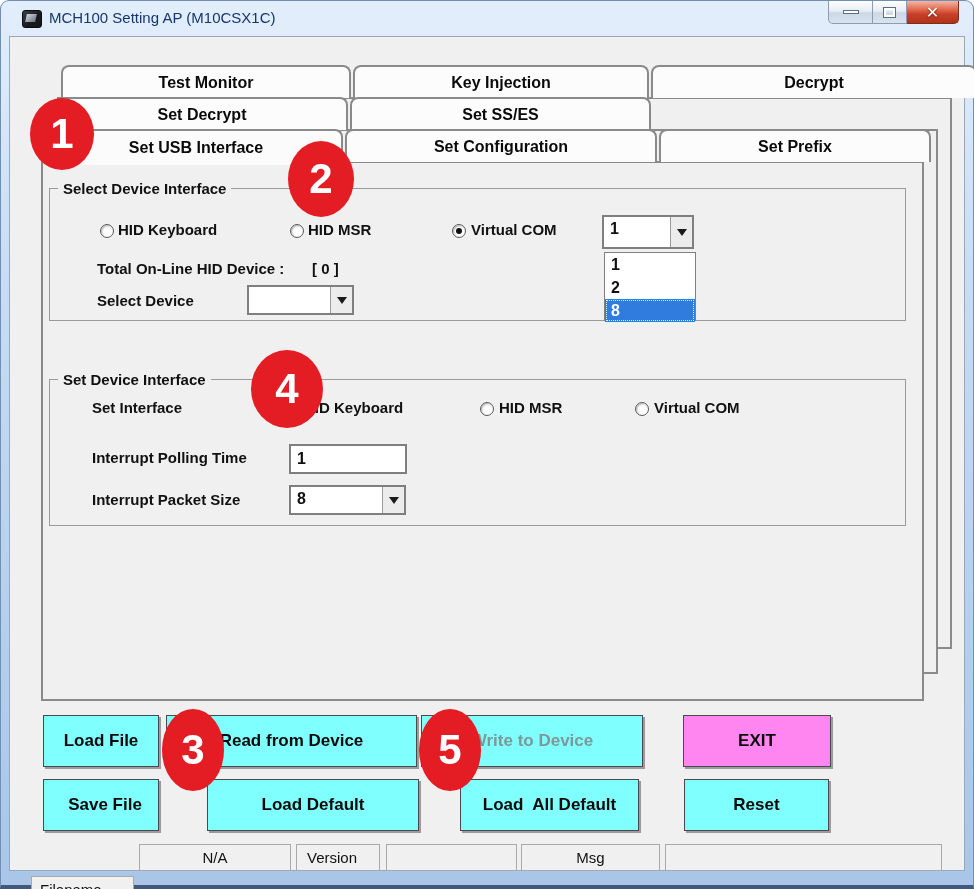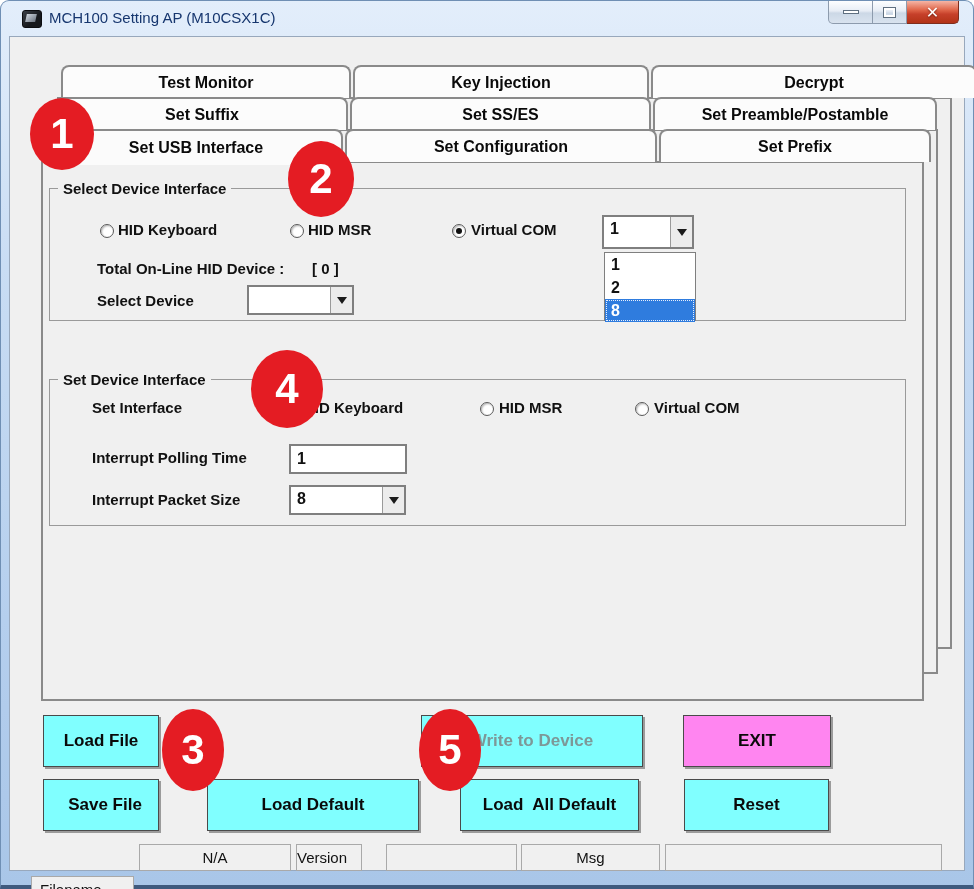--- a/index.html
+++ b/index.html
@@ -86,21 +86,21 @@
   #btn-save-file { left:42px; top:778px; width:116px; height:52px;padding-left:8px; }
   #btn-load-default { left:206px; top:778px; width:212px; height:52px; }
   #btn-load-all-default { left:459px; top:778px; width:179px; height:52px; }
   #btn-reset { left:683px; top:778px; width:145px; height:52px; }
 
   
   .spanel { position:absolute; top:843px; height:27px; background:#f0f0f0; border:1px solid #a9a9a9;
     font-size:15px; color:#111; display:flex; align-items:center; z-index:8; }
   #sp-filename { left:30px; width:103px; padding-left:8px;margin-top:32px; }
   #sp-filename-val { left:138px; width:152px; justify-content:center; }
-  #sp-version { left:295px; width:66px; }
+  #sp-version { left:295px; width:84px; padding-left:10px; }
   #sp-version-val { left:385px; width:131px; }
   #sp-msg { left:520px; width:139px; justify-content:center; }
   #sp-msg-val { left:664px; width:277px; }
 
   
   .ann { position:absolute; border-radius:50%; background:#e41c23; color:#fff; font-weight:bold;
     font-size:42px; display:flex; align-items:center; justify-content:center; z-index:20; }
   #ann-1 { left:29px;  top:97px;  width:64px; height:72px; }
   #ann-2 { left:287px; top:140px; width:66px; height:76px; }
   #ann-3 { left:161px; top:708px; width:62px; height:82px; }
@@ -137,27 +137,24 @@
     </div>
     <div class="tab trow1" id="tab-key-injection">
       <span>Key Injection</span>
     </div>
     <div class="tab trow1" id="tab-decrypt">
       <span>Decrypt</span>
     </div>
 
     <div id="page-mid" class="page"></div>
     <div class="tab trow2" id="tab-set-suffix">
-      <span>Set Suffix</span>
+      <span>Set Decrypt</span>
     </div>
     <div class="tab trow2" id="tab-set-ss-es">
       <span>Set SS/ES</span>
-    </div>
-    <div class="tab trow2" id="tab-set-preamble">
-      <span>Set Preamble/Postamble</span>
     </div>
 
     <div id="page-front" class="page"></div>
     <div class="tab trow3" id="tab-set-usb">
       <span>Set USB Interface</span>
     </div>
     <div class="tab trow3" id="tab-set-config">
       <span>Set Configuration</span>
     </div>
     <div class="tab trow3" id="tab-set-prefix">
@@ -221,20 +218,21 @@
       <span class="lbl" style="left:42px; top:111px;">Interrupt Packet Size</span>
       <div class="combo" style="left:239px; top:105px; width:117px; height:30px;">
         <span class="val">8</span>
         <span class="dbtn">
           <span class="arrow-down"></span>
         </span>
       </div>
     </div>
 
     <div class="bigbtn" id="btn-load-file">Load File</div>
+    <div class="bigbtn" id="btn-read-device">Read from Device</div>
     <div class="bigbtn" id="btn-write-device">Write to Device</div>
     <div class="bigbtn" id="btn-exit">EXIT</div>
     <div class="bigbtn" id="btn-save-file">Save File</div>
     <div class="bigbtn" id="btn-load-default">Load Default</div>
     <div class="bigbtn" id="btn-load-all-default">Load  All Default</div>
     <div class="bigbtn" id="btn-reset">Reset</div>
 
     <div class="spanel" id="sp-filename">Filename</div>
     <div class="spanel" id="sp-filename-val">N/A</div>
     <div class="spanel" id="sp-version">Version</div>

